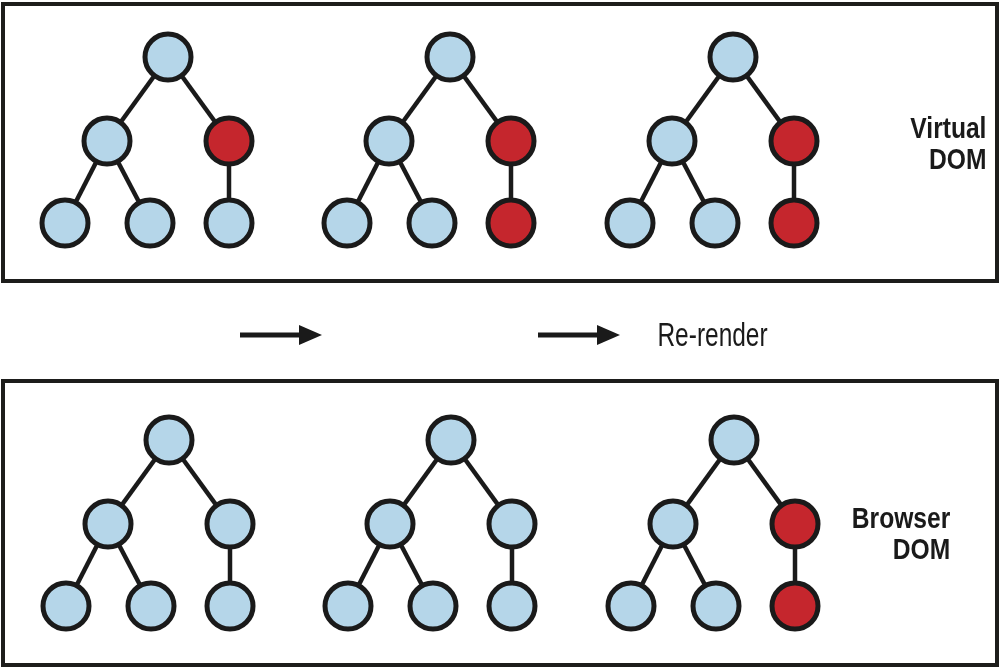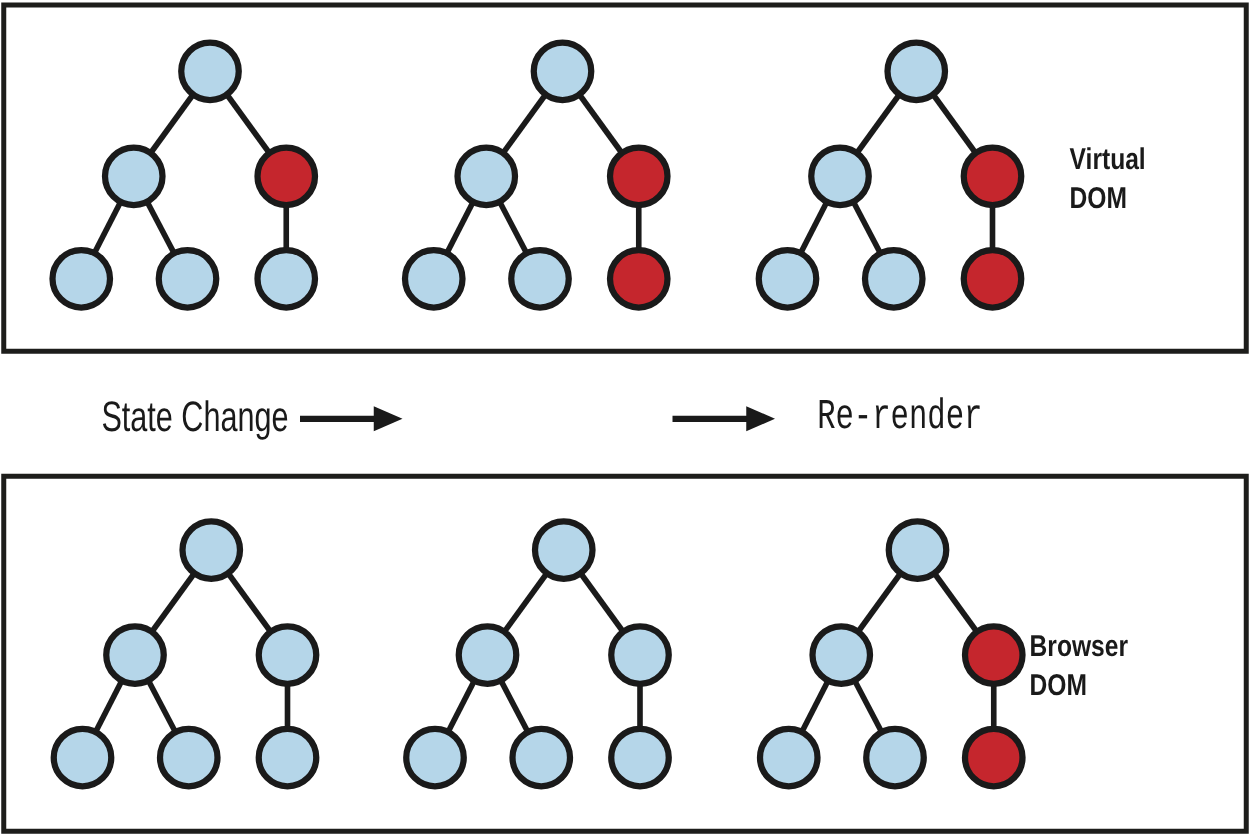--- a/index.html
+++ b/index.html
@@ -38,23 +38,23 @@
     stroke-width: 4.5;
   }
   .tree circle {
     stroke: var(--outline, #1a1a1a);
     stroke-width: 5;
   }
 
   .panel-label {
     position: absolute;
     width: 146px;
-    text-align: left;
+    text-align: right;
     font-weight: bold;
-    font-size: 24px;
+    font-size: 30px;
     line-height: 31px;
     letter-spacing: 0px;
   }
   .panel-label .condense {
     display: inline-block;
     transform: scaleX(0.82);
     transform-origin: center;
     white-space: nowrap;
   }
   .label-virtual { left: 849px; top: 112px; }
@@ -70,21 +70,21 @@
     font-size: 34px;
     white-space: nowrap;
   }
   .step .condense {
     display: inline-block;
     transform: scaleX(0.72);
     transform-origin: center;
   }
   .step-1 { left: 52px; }
   .step-2 { left: 346px; }
-  .step-3 { left: 628px; font-family: Liberation Mono, monospace; }
+  .step-3 { left: 628px; }
 
   .arrow {
     position: absolute;
     top: 324px;
     width: 84px;
     height: 22px;
   }
   .arrow line {
     stroke: var(--edge, #1a1a1a);
     stroke-width: 5;
@@ -196,23 +196,20 @@
       </svg>
     </div>
 
   <div class="panel-label label-virtual">
     <span class="condense"><span>Virtual</span><br><span>DOM</span></span>
   </div>
   <div class="panel-label label-browser">
     <span class="condense"><span>Browser</span><br><span>DOM</span></span>
   </div>
 
-  <div class="step step-1">
-    <span class="condense">State Change</span>
-  </div>
   <svg class="arrow arrow-1" viewBox="0 0 84 22">
     <line x1="1" y1="11" x2="62" y2="11"></line>
     <polygon points="60,1 83,11 60,21"></polygon>
   </svg>
   <svg class="arrow arrow-2" viewBox="0 0 84 22">
     <line x1="1" y1="11" x2="62" y2="11"></line>
     <polygon points="60,1 83,11 60,21"></polygon>
   </svg>
   <div class="step step-3">
     <span class="condense">Re-render</span>

